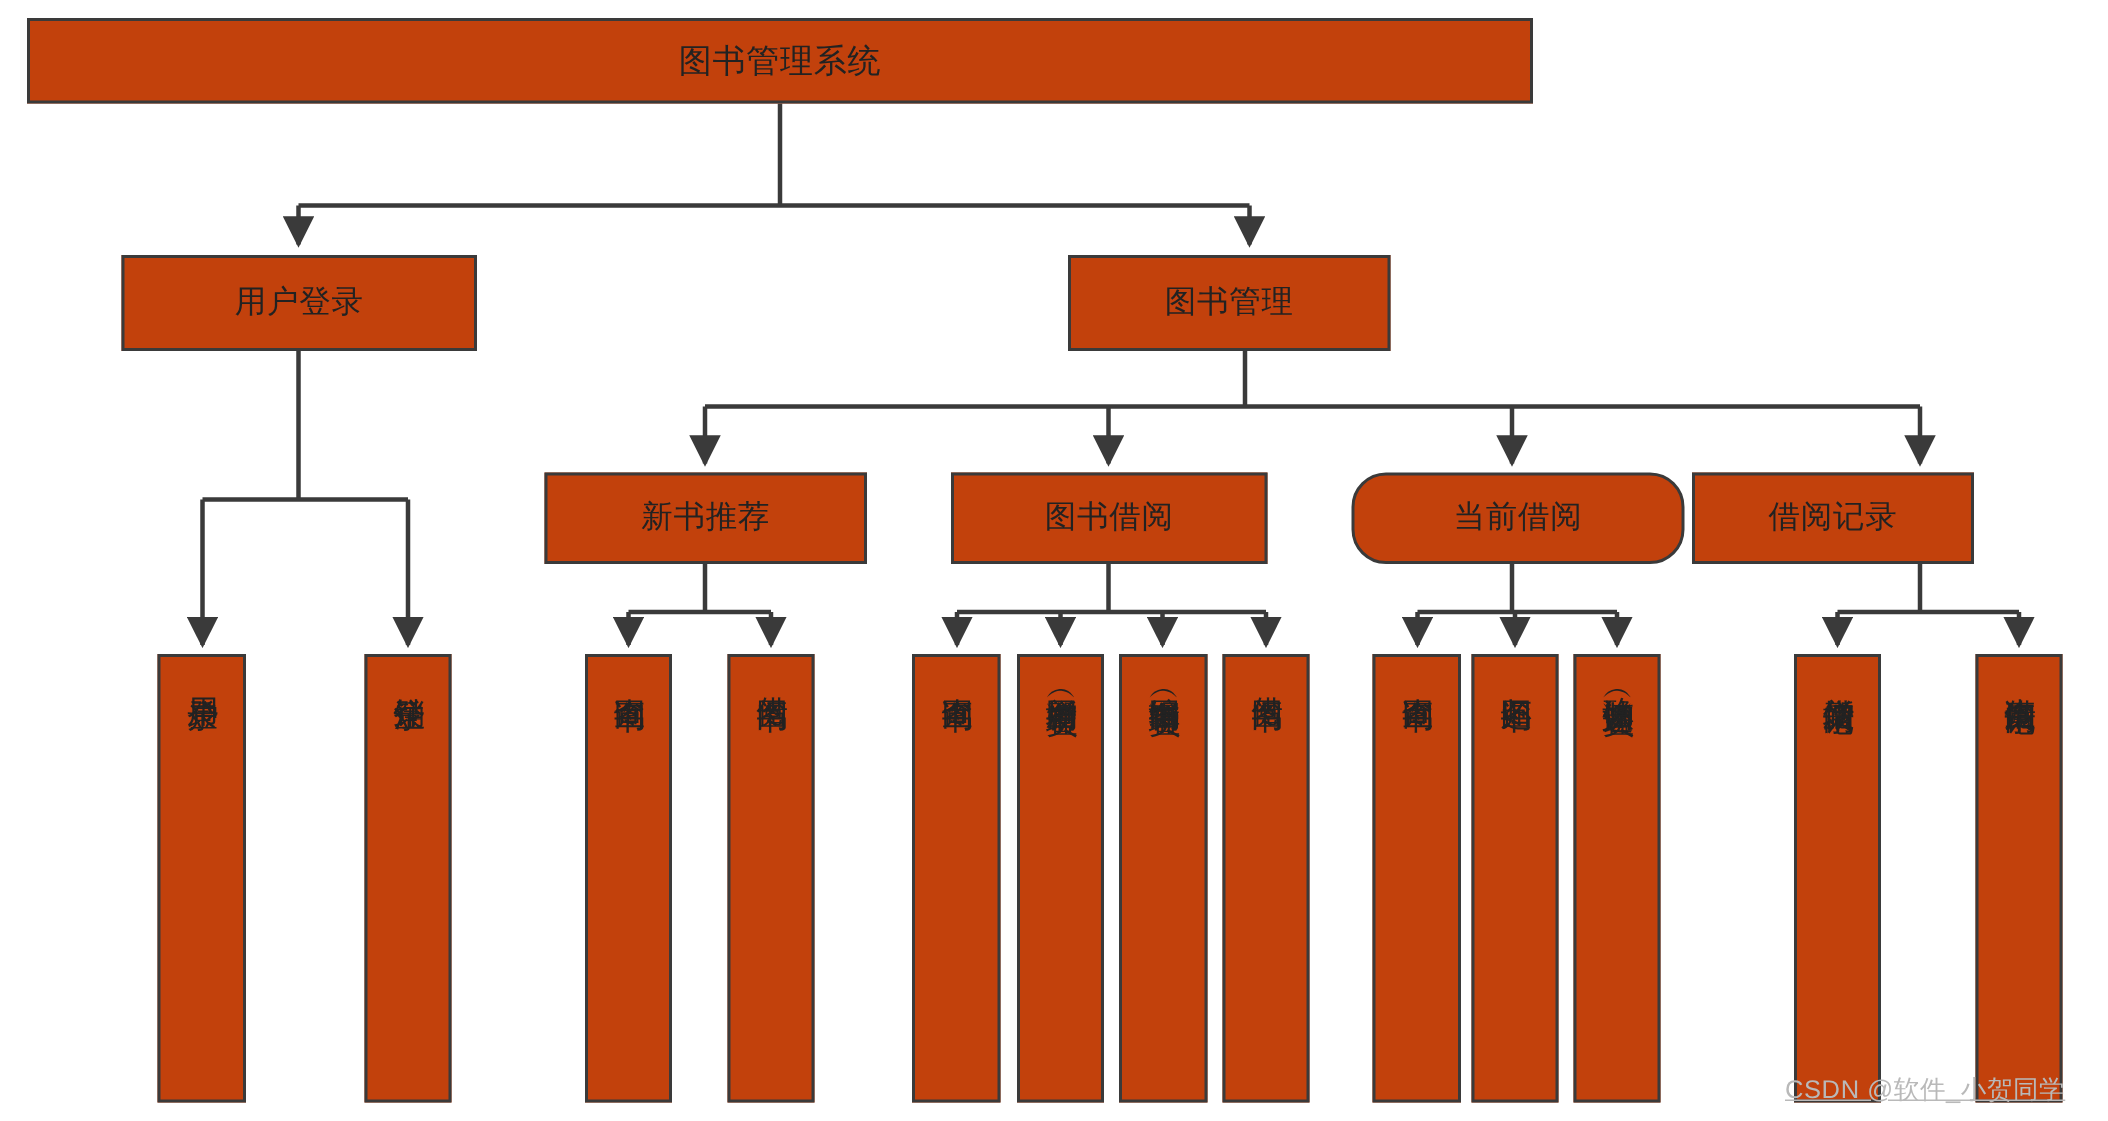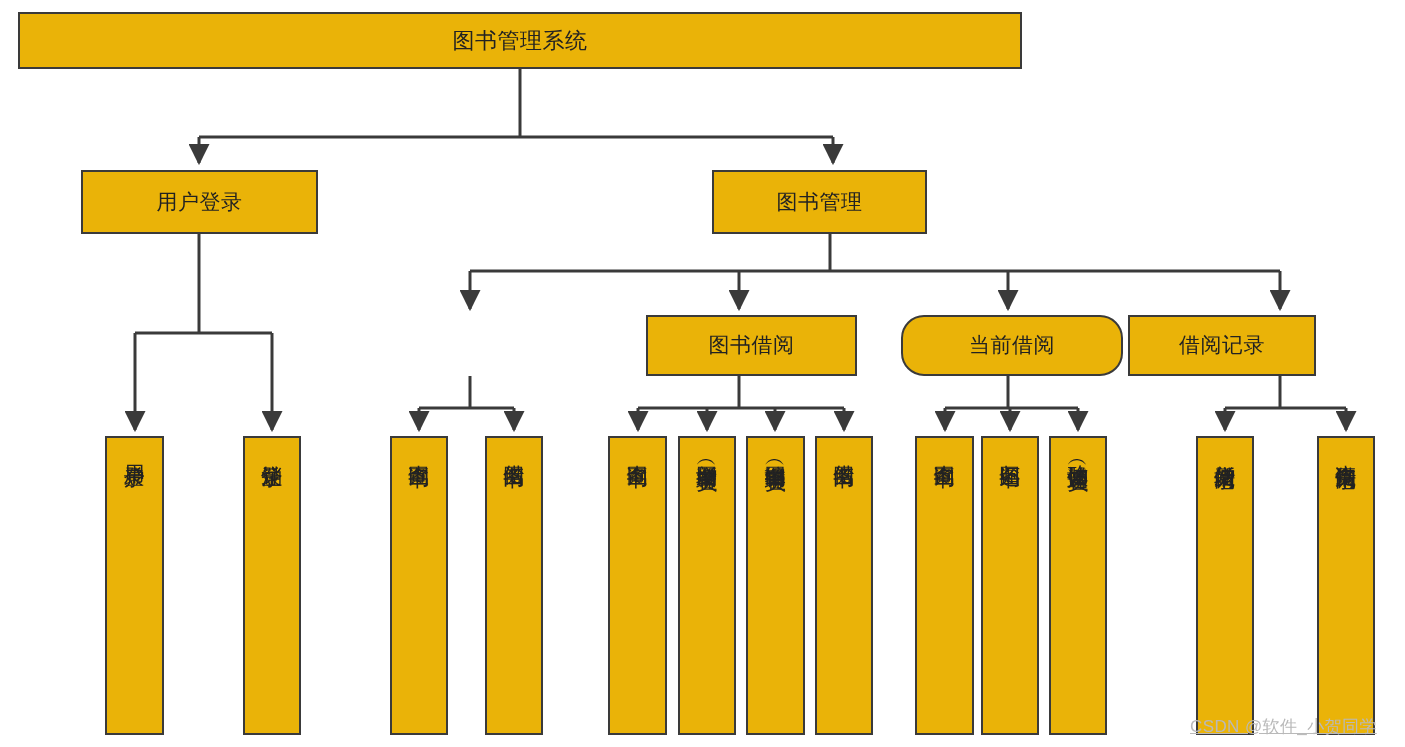--- a/index.html
+++ b/index.html
@@ -22,21 +22,21 @@
     position: absolute;
     left: 0;
     top: 0;
     width: 1405px;
     height: 747px;
     pointer-events: none;
   }
   .node {
     position: absolute;
     box-sizing: border-box;
-    background: #eab308;
+    background: #c2410c;
     border: 2px solid #3a3a3a;
     display: flex;
     align-items: center;
     justify-content: center;
     color: #222222;
     z-index: 2;
   }
   .node-label {
     display: block;
     text-align: center;
@@ -131,21 +131,24 @@
     <span class="node-label">图书管理系统</span>
   </div>
 
   <div class="node horizontal" style="left:81px; top:170px; width:237px; height:64px;">
     <span class="node-label">用户登录</span>
   </div>
   <div class="node horizontal" style="left:712px; top:170px; width:215px; height:64px;">
     <span class="node-label">图书管理</span>
   </div>
 
-  <div class="node horizontal" style="left:634px; top:315px; width:211px; height:61px;margin-left:12px;">
+  <div class="node horizontal" style="left:363px; top:315px; width:215px; height:61px;">
+    <span class="node-label">新书推荐</span>
+  </div>
+  <div class="node horizontal" style="left:634px; top:315px; width:211px; height:61px;">
     <span class="node-label">图书借阅</span>
   </div>
   <div class="node horizontal" style="left:901px; top:315px; width:222px; height:61px;border-radius:23px;">
     <span class="node-label">当前借阅</span>
   </div>
   <div class="node horizontal" style="left:1128px; top:315px; width:188px; height:61px;">
     <span class="node-label">借阅记录</span>
   </div>
 
   <div class="node vertical" style="left:105px; top:436px; width:59px; height:299px;">

